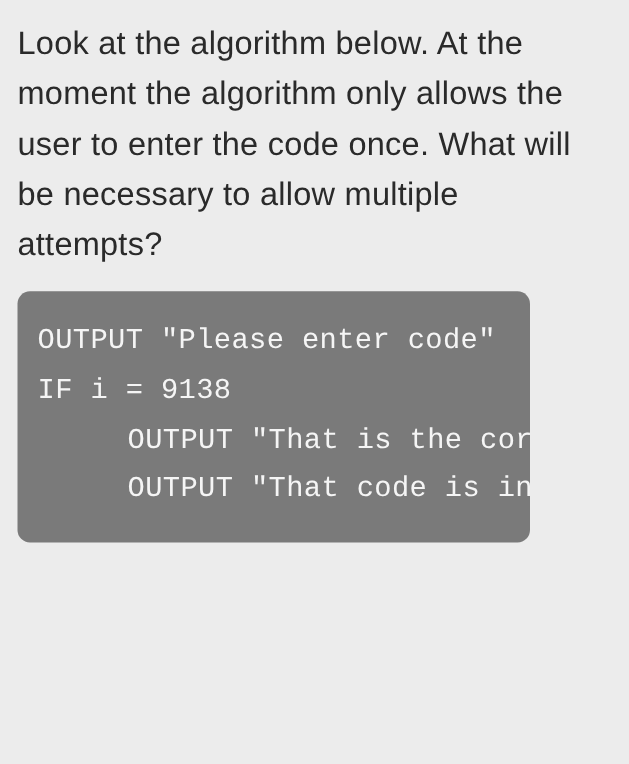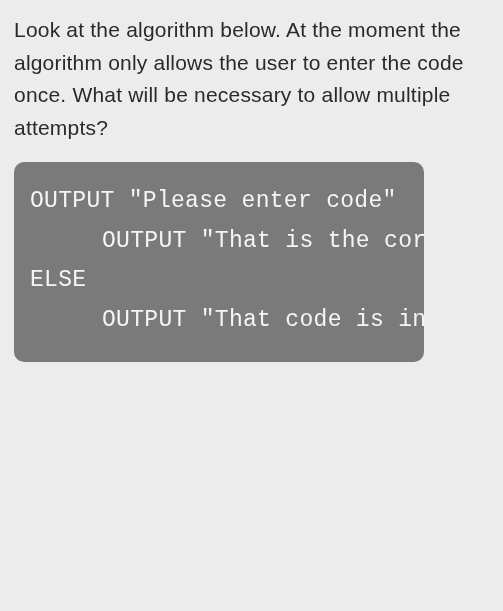--- a/index.html
+++ b/index.html
@@ -10,21 +10,21 @@
     body {
       width: 503px;
       height: 611px;
       background: #ececec;
       font-family: -apple-system, BlinkMacSystemFont, "Segoe UI", Helvetica, Arial, sans-serif;
       padding: 14px 14px 0 14px;
       overflow: hidden;
     }
     .question-text {
       color: #2a2a2a;
-      font-size: 21px;
+      font-size: 26px;
       line-height: 1.55;
       font-weight: 400;
       margin-bottom: 18px;
       letter-spacing: 0.2px;
     }
     .code-block {
       background: #7a7a7a;
       border-radius: 10px;
       padding: 20px 16px 22px 16px;
       width: 410px;
@@ -42,16 +42,16 @@
       padding-left: 72px;
     }
   </style>
 </head>
 <body>
 
 <div class="question-text">Look at the algorithm below. At the moment the algorithm only allows the user to enter the code once. What will be necessary to allow multiple attempts?</div>
 
 <div class="code-block">
   <div class="code-line">OUTPUT "Please enter code"</div>
+  <div class="code-line">IF i = 9138</div>
   <div class="code-line indent">OUTPUT "That is the correct code"</div>
-  <div class="code-line">ELSE</div>
   <div class="code-line indent">OUTPUT "That code is incorrect"</div>
 </div>
 
 </body></html>

